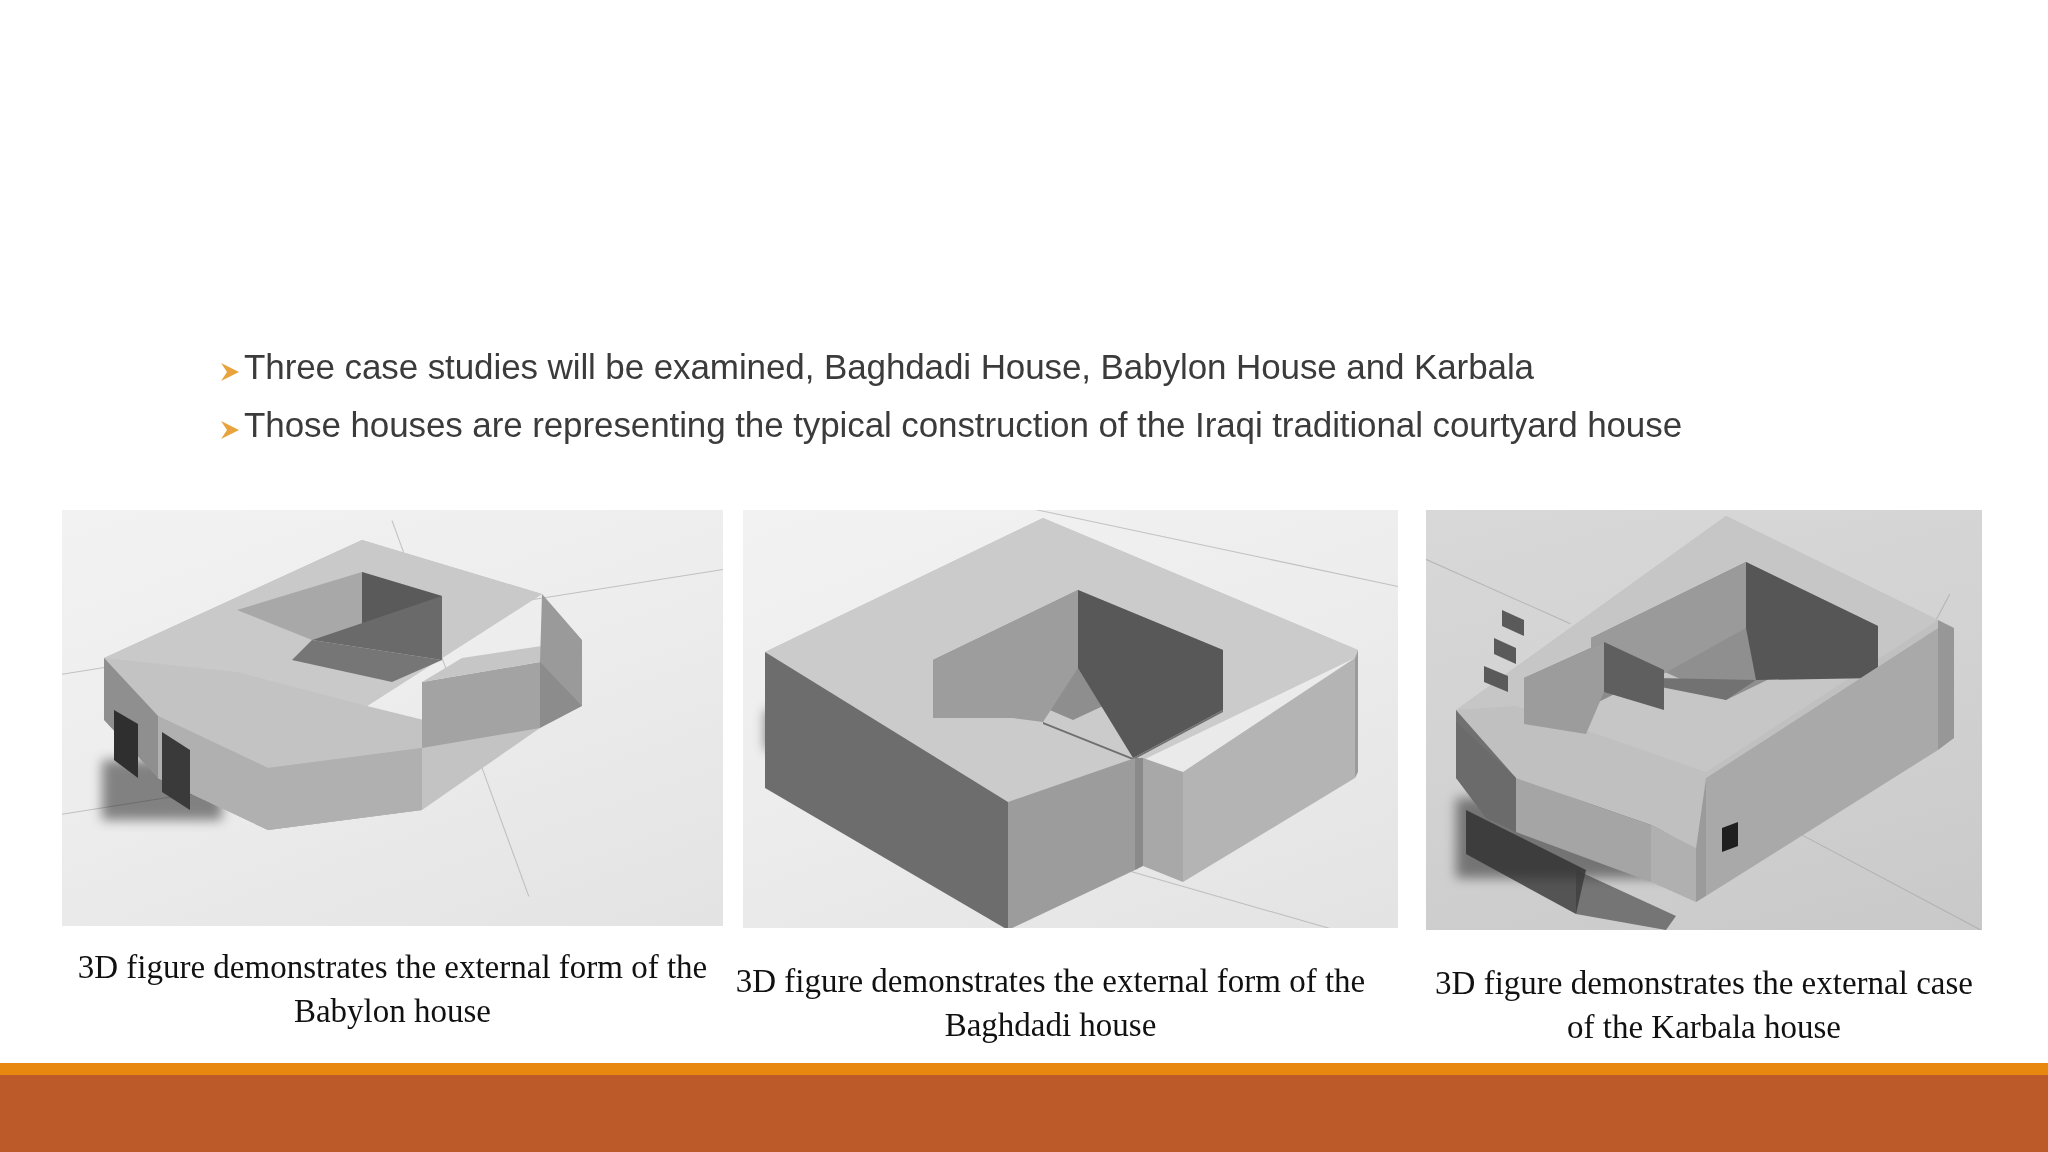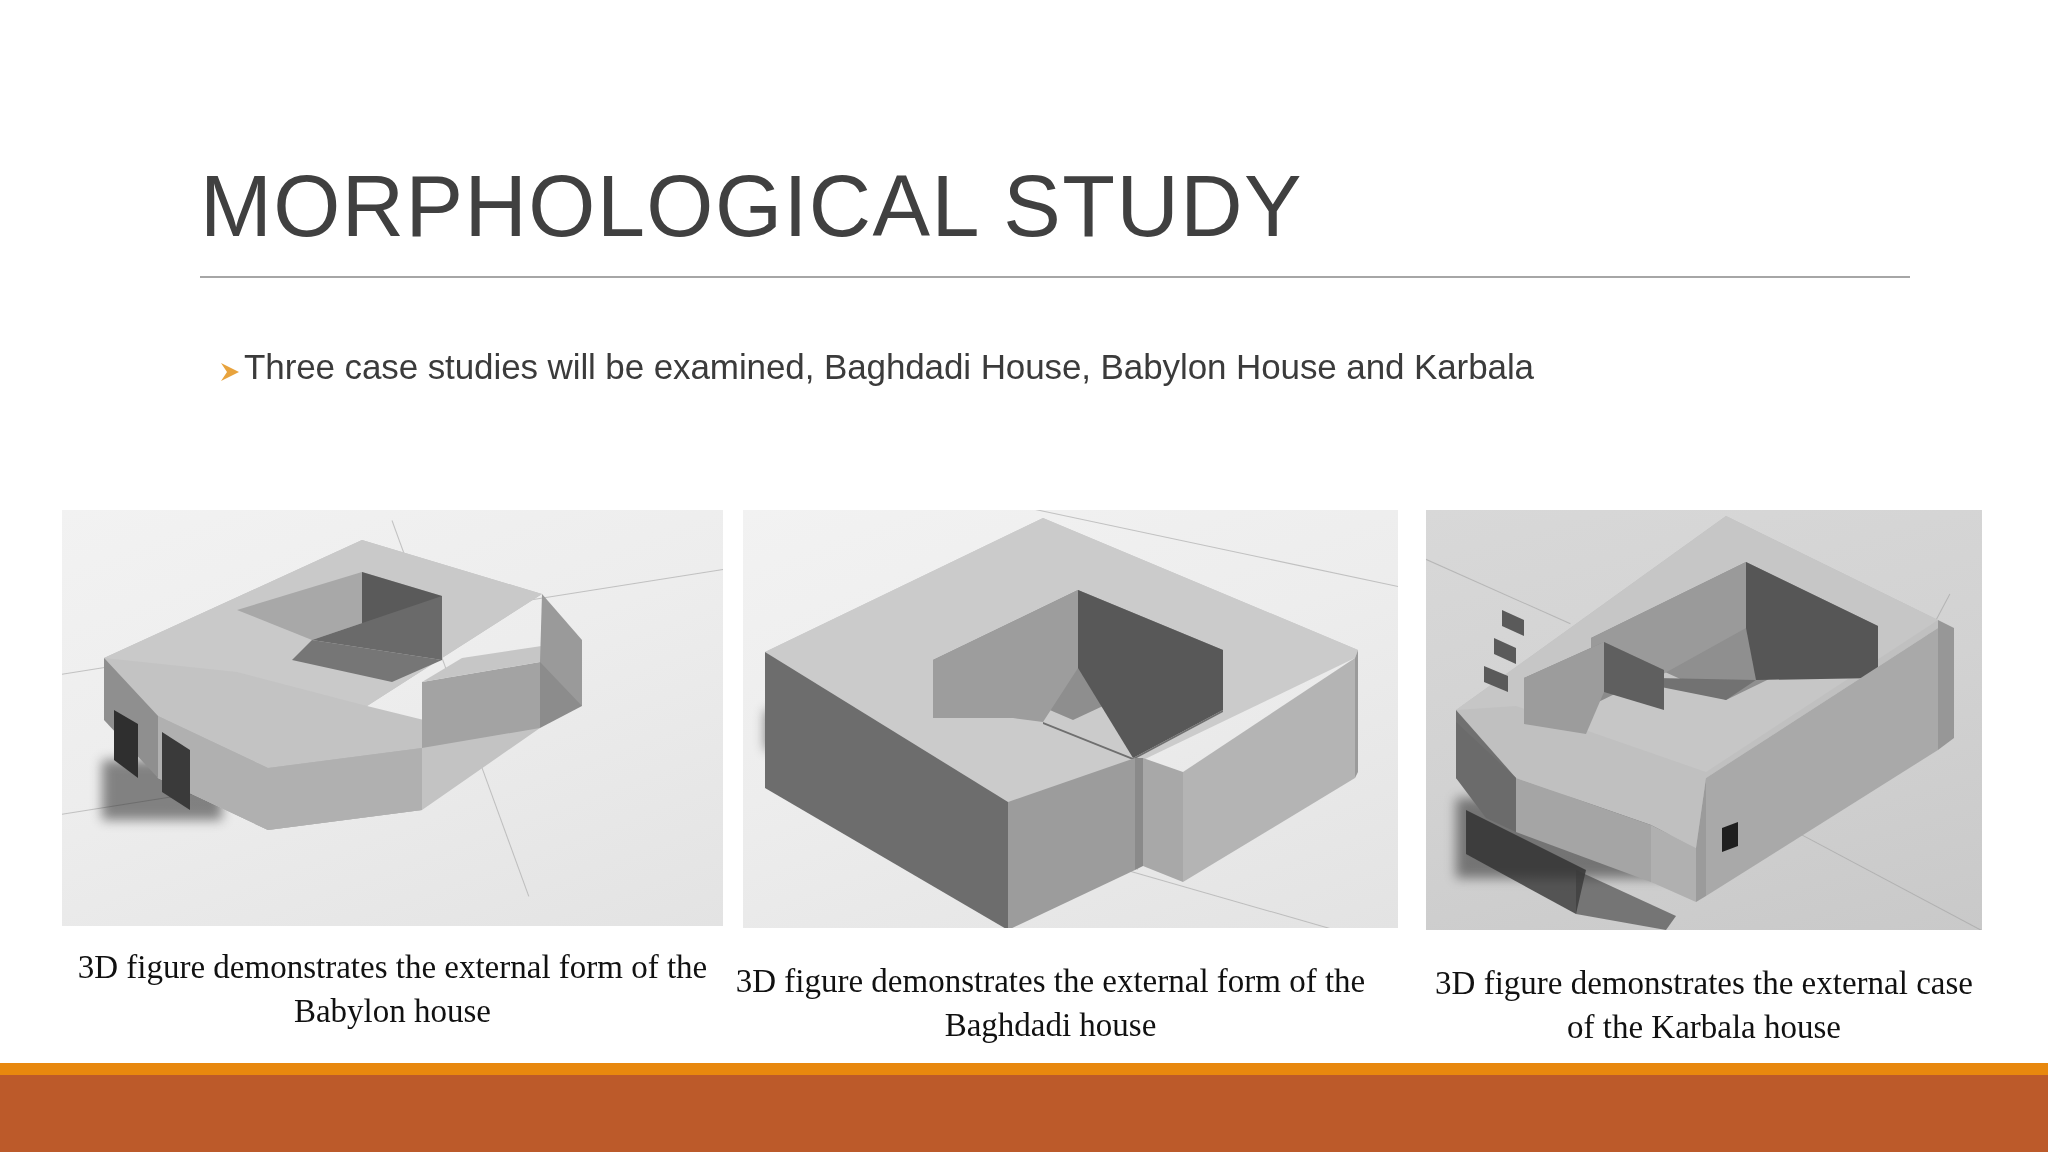--- a/index.html
+++ b/index.html
@@ -123,36 +123,40 @@
     position:absolute; left:0; top:1075px;
     width:2048px; height:77px;
     background:#BC5A2A;
   }
 </style>
 </head>
 <body>
 
 <div id="slide">
 
-  <div id="title-block">
-    <div id="slide-title">MORPHOLOGICAL STUDY</div>
-    <div id="title-rule"></div>
-  </div>
 
   <div id="bullets">
 
     <div class="bullet-row">
       <span class="bullet-marker">
         <svg width="24" height="24" viewBox="0 0 24 24" aria-hidden="true">
           <path d="M3 3 L21 12 L3 21 L9 12 Z" fill="#E8A33D"></path>
         </svg>
       </span>
       <span class="bullet-text">Three case studies will be examined, Baghdadi House, Babylon House and Karbala</span>
     </div>
 
+    <div class="bullet-row">
+      <span class="bullet-marker">
+        <svg width="24" height="24" viewBox="0 0 24 24" aria-hidden="true">
+          <path d="M3 3 L21 12 L3 21 L9 12 Z" fill="#E8A33D"></path>
+        </svg>
+      </span>
+      <span class="bullet-text">Those houses are representing the typical construction of the Iraqi traditional courtyard house</span>
+    </div>
 
   </div>
 
   <div id="figures">
 
     <div class="figure" style="left:62px; top:510px; width:661px; height:416px;">
       <div class="fig-image">
         <div class="ground"></div>
         <div class="gridline" style="left:-40px; top:170px; width:760px; transform:rotate(-9deg);"></div>
         <div class="gridline" style="left:-40px; top:310px; width:300px; transform:rotate(-9deg);"></div>

